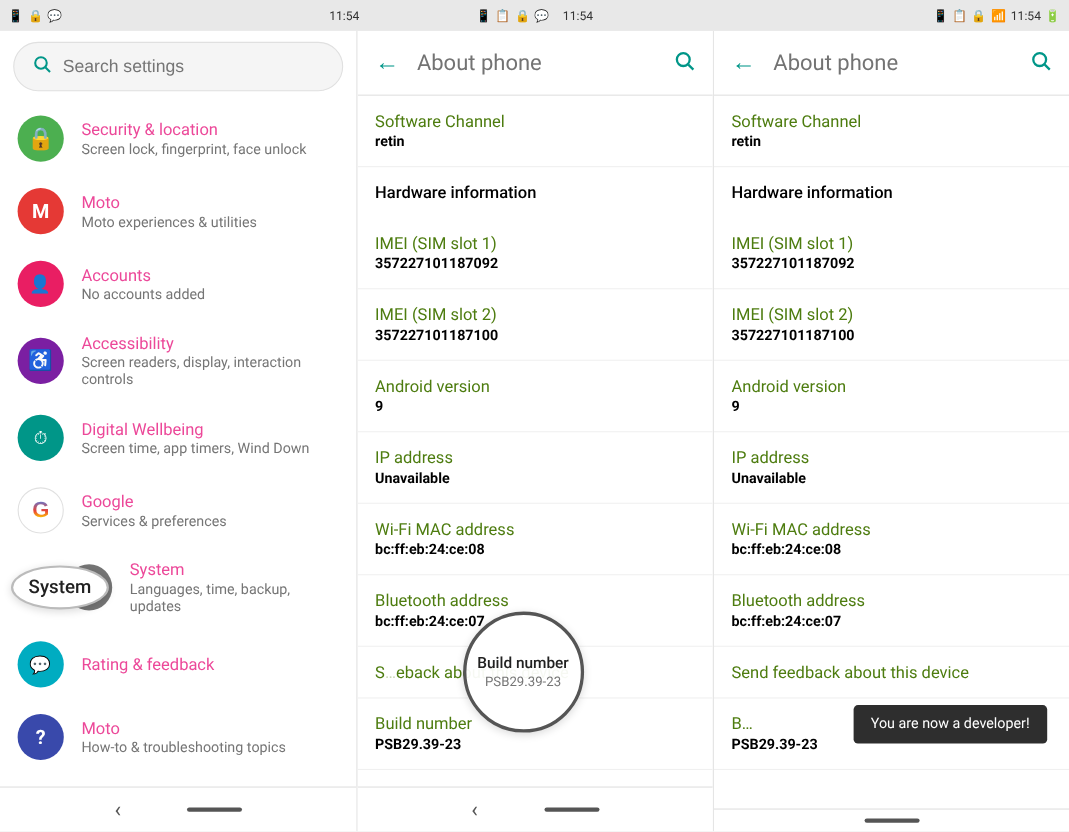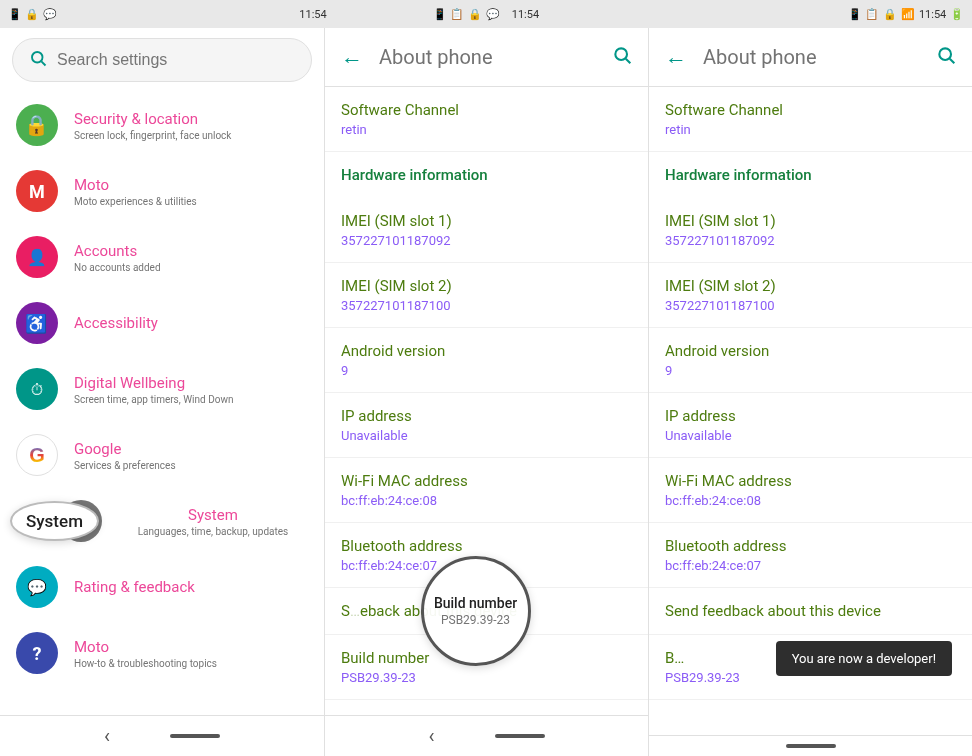--- a/index.html
+++ b/index.html
@@ -29,40 +29,40 @@
       border: 1px solid #e0e0e0;
     }
     .search-bar .search-icon-svg { color: #009688; font-size: 18px; }
     .search-bar input { border: none; background: transparent; outline: none; font-size: 16px; color: #757575; flex: 1; }
 
     .settings-list { overflow-y: auto; flex: 1; }
     .settings-item {
       display: flex; align-items: center; padding: 12px 16px; gap: 16px;
       cursor: pointer; min-height: 64px;
     }
-    .settings-item.highlighted { position: relative; text-align: center; }
+    .settings-item.highlighted { position: relative; }
 
     .icon-circle {
       width: 42px; height: 42px; border-radius: 50%;
       display: flex; align-items: center; justify-content: center;
       flex-shrink: 0; color: #fff; font-size: 20px;
     }
     .icon-green { background: #4CAF50; }
     .icon-red { background: #e53935; }
     .icon-pink { background: #e91e63; }
     .icon-purple { background: #7B1FA2; }
     .icon-teal { background: #009688; }
     .icon-google { background: #fff; border: 1px solid #e0e0e0; }
     .icon-gray { background: #757575; }
     .icon-cyan { background: #00ACC1; }
     .icon-indigo { background: #3949AB; }
 
     .item-text { flex: 1; }
     .item-title { font-size: 15px; color: #ec4899; font-weight: 400; }
-    .item-subtitle { font-size: 10px; color: #757575; margin-top: 2px; }
+    .item-subtitle { font-size: 13px; color: #757575; margin-top: 2px; }
 
     
     .system-tooltip {
       position: absolute; left: 10px; top: 50%; transform: translateY(-50%);
       background: #fff; border: 2px solid #bbb; border-radius: 50%;
       padding: 8px 14px; font-size: 17px; font-weight: 500; color: #212121;
       white-space: nowrap; z-index: 10; box-shadow: 0 2px 8px rgba(0,0,0,0.15);
     }
 
     
@@ -80,22 +80,22 @@
     }
     .back-btn { color: #009688; font-size: 22px; cursor: pointer; }
     .about-title { flex: 1; font-size: 20px; color: #737373; font-weight: 400; }
     .search-btn { color: #009688; font-size: 20px; cursor: pointer; }
 
     .about-content { overflow-y: auto; flex: 1; }
     .about-item {
       padding: 14px 16px; border-bottom: 1px solid #f0f0f0; cursor: pointer;
     }
     .about-item-title { font-size: 15px; color: #4d7c0f; font-weight: 400; }
-    .about-item-value { font-size: 13px; color: #8b5cf6; margin-top: 3px; }
-    .about-item-section { font-size: 15px; color: #15803d; padding: 14px 16px; font-weight: 500; }
+    .about-item-value { font-size: 13px; color: #000000; margin-top: 3px; font-weight: bold; }
+    .about-item-section { font-size: 15px; color: #000000; padding: 14px 16px; font-weight: 500; }
 
     
     .build-circle-overlay {
       position: relative;
     }
     .build-circle {
       position: absolute; left: 50%; top: 50%; transform: translate(-60%, -50%);
       width: 110px; height: 110px; border-radius: 50%;
       border: 3px solid #555; background: rgba(255,255,255,0.95);
       display: flex; flex-direction: column; align-items: center; justify-content: center;
@@ -180,20 +180,21 @@
         <div class="item-text">
           <div class="item-title">Accounts</div>
           <div class="item-subtitle">No accounts added</div>
         </div>
       </div>
 
       <div class="settings-item">
         <div class="icon-circle icon-purple" style="font-size:18px;">♿</div>
         <div class="item-text">
           <div class="item-title">Accessibility</div>
+          <div class="item-subtitle">Screen readers, display, interaction controls</div>
         </div>
       </div>
 
       <div class="settings-item">
         <div class="icon-circle icon-teal" style="font-size:16px;">⏱</div>
         <div class="item-text">
           <div class="item-title">Digital Wellbeing</div>
           <div class="item-subtitle">Screen time, app timers, Wind Down</div>
         </div>
       </div>

